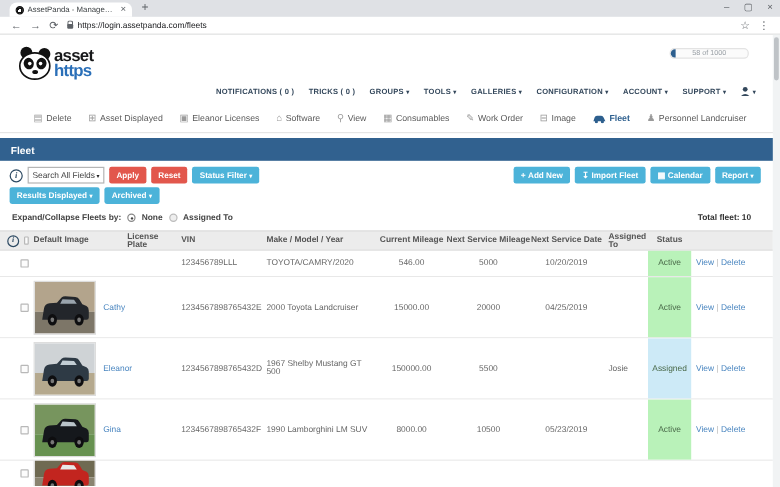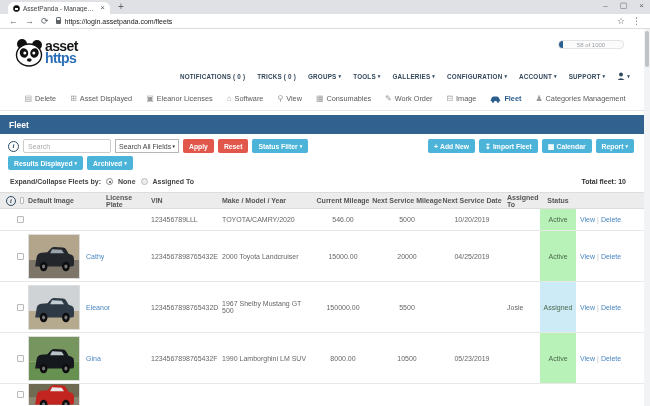--- a/index.html
+++ b/index.html
@@ -259,29 +259,28 @@
     <span class="module active">
       <svg width="11" height="8" viewBox="0 0 11 8">
         <path d="M0.5,6 L1.5,3 Q2,1.5 3.5,1.5 L7,1.5 Q8.5,1.5 9,3 L10.5,6 Z" fill="#2d5f8e"></path>
         <circle cx="3" cy="6.4" r="1.3" fill="#2d5f8e"></circle>
         <circle cx="8" cy="6.4" r="1.3" fill="#2d5f8e"></circle>
       </svg>
       <span>Fleet</span>
     </span>
     <span class="module">
         <span class="mi">♟</span>
-        <span>Categories Management</span>
+        <span>Personnel Landcruiser</span>
       </span>
   </div>
 
   <div class="titlebar">Fleet</div>
 
   <div class="toolbar">
     <span class="info-circle">i</span>
-    <input class="search-input" placeholder="Search" style="">
     <div class="selectbox">
       <span>Search All Fields</span>
       <span class="sel-caret">▾</span>
     </div>
     <span class="btn red">Apply</span>
     <span class="btn red">Reset</span>
     <span class="btn blue">
         <span>Status Filter</span>
         <span class="caret" style="color:#fff">▾</span>
       </span>

